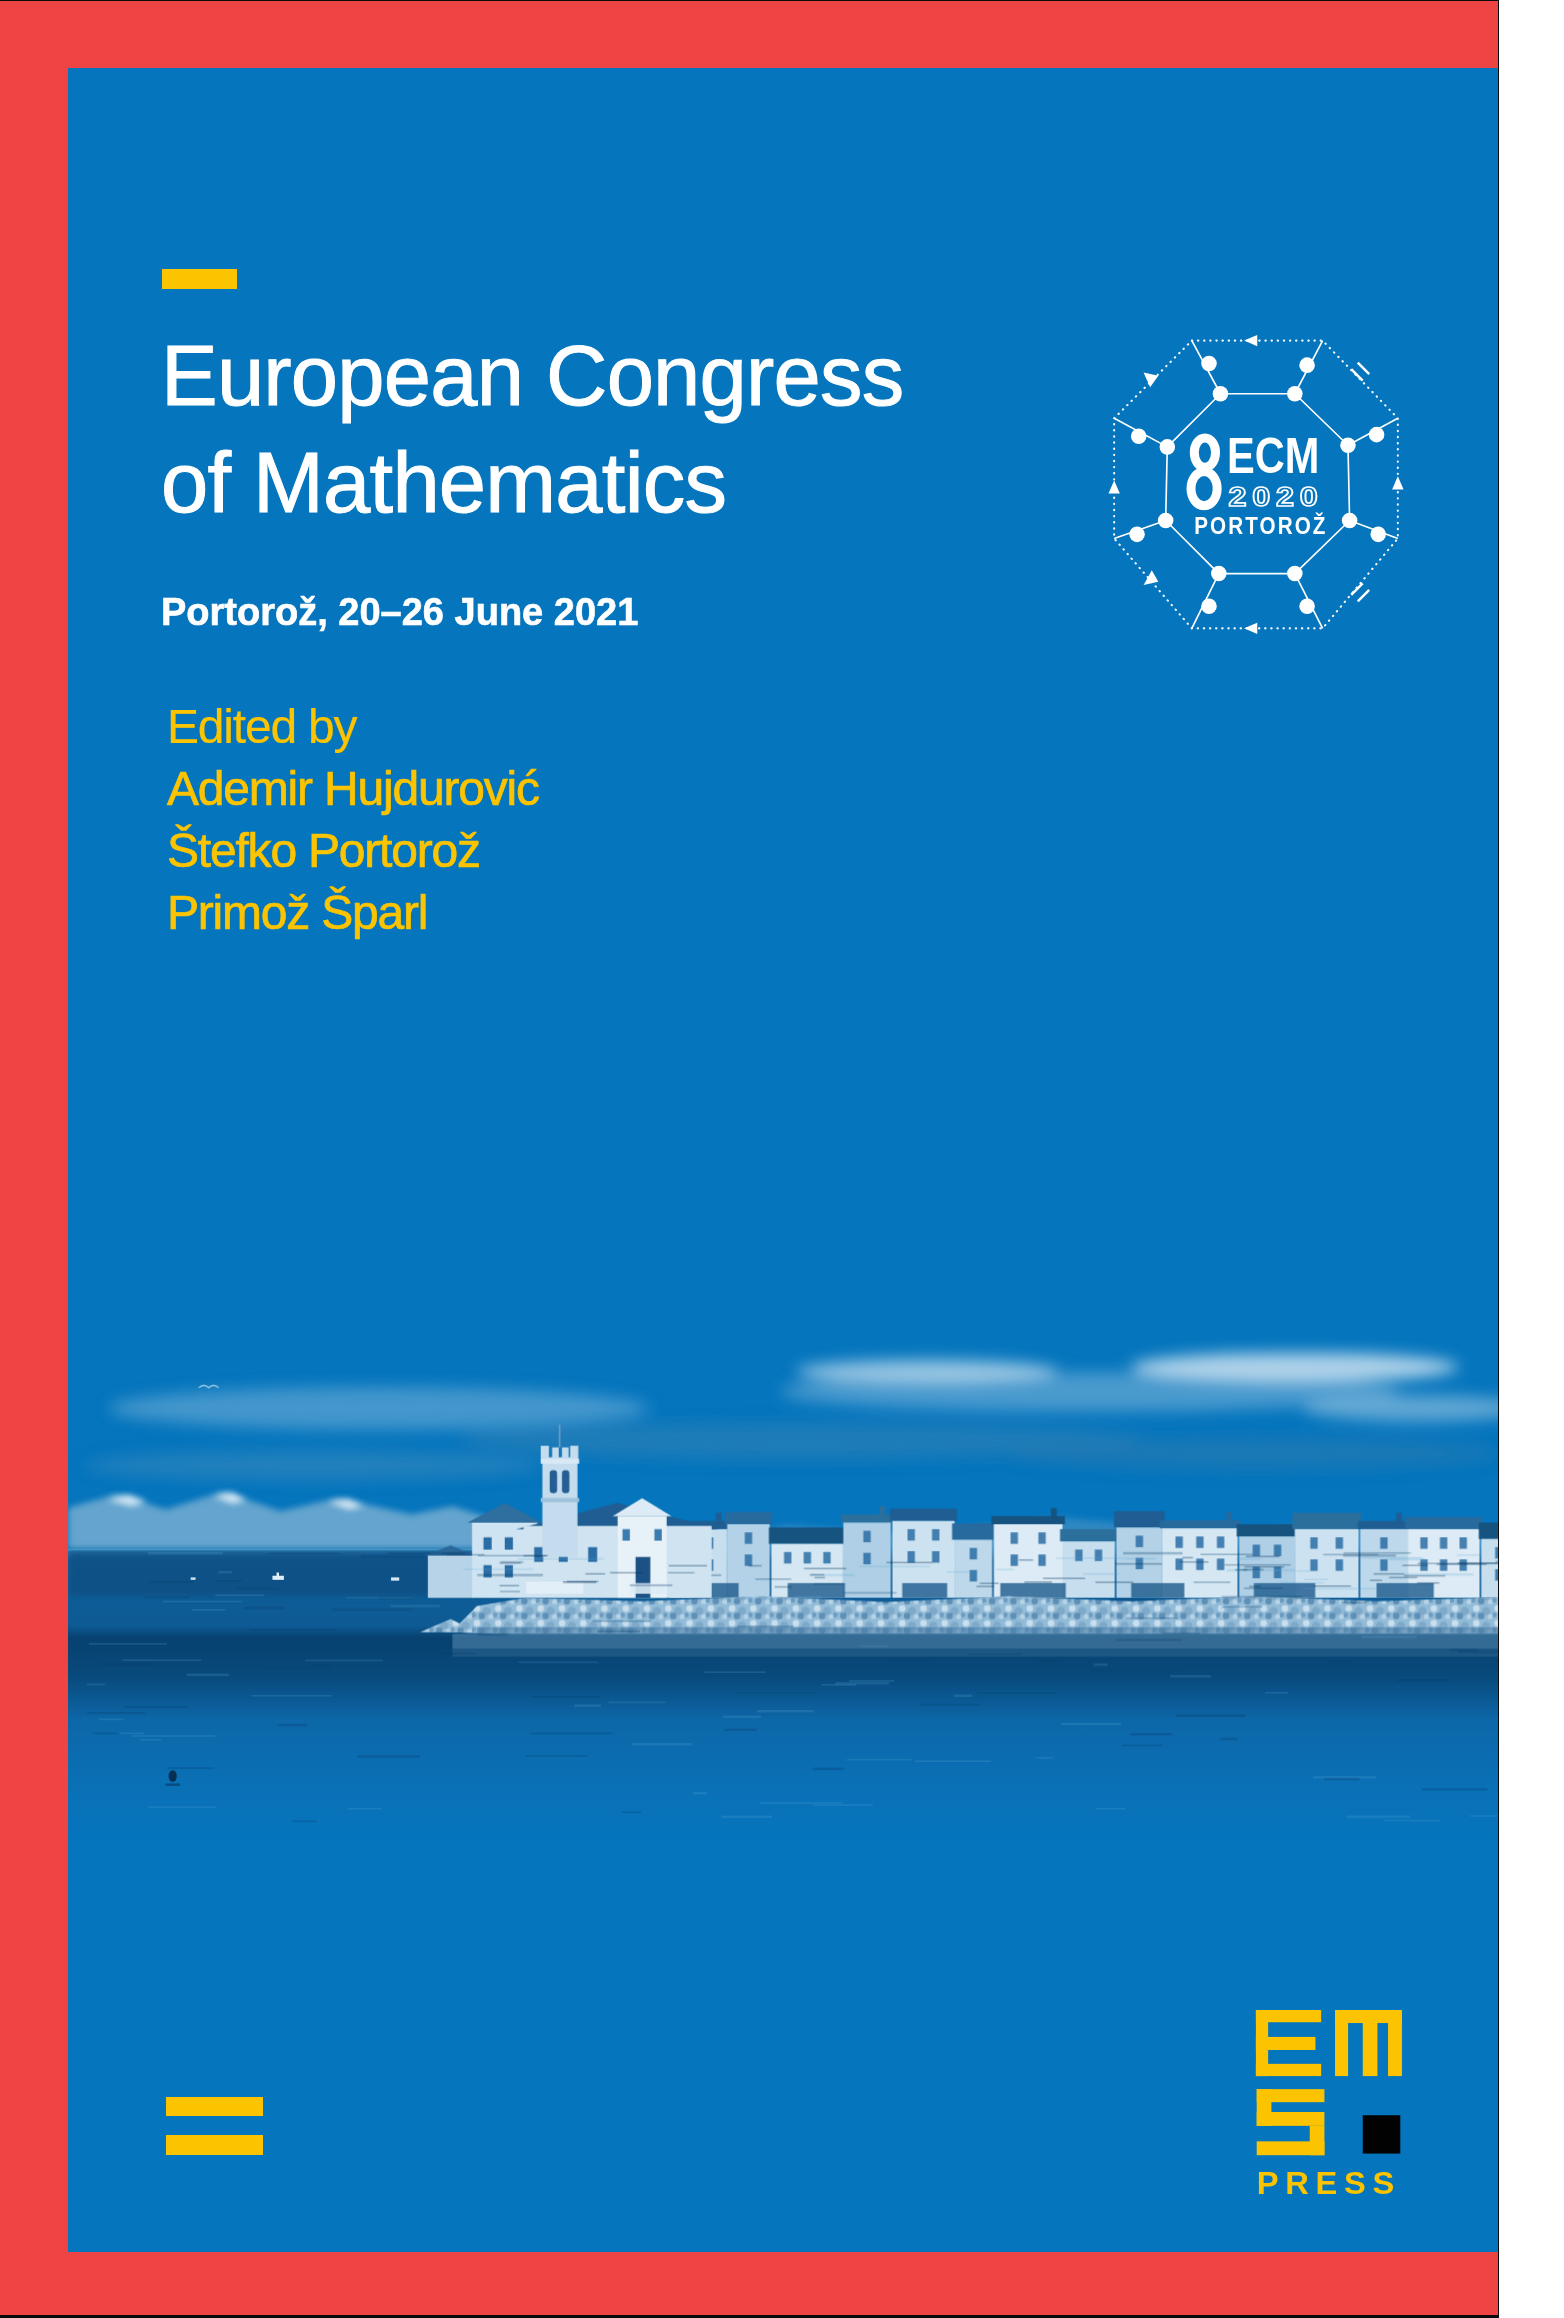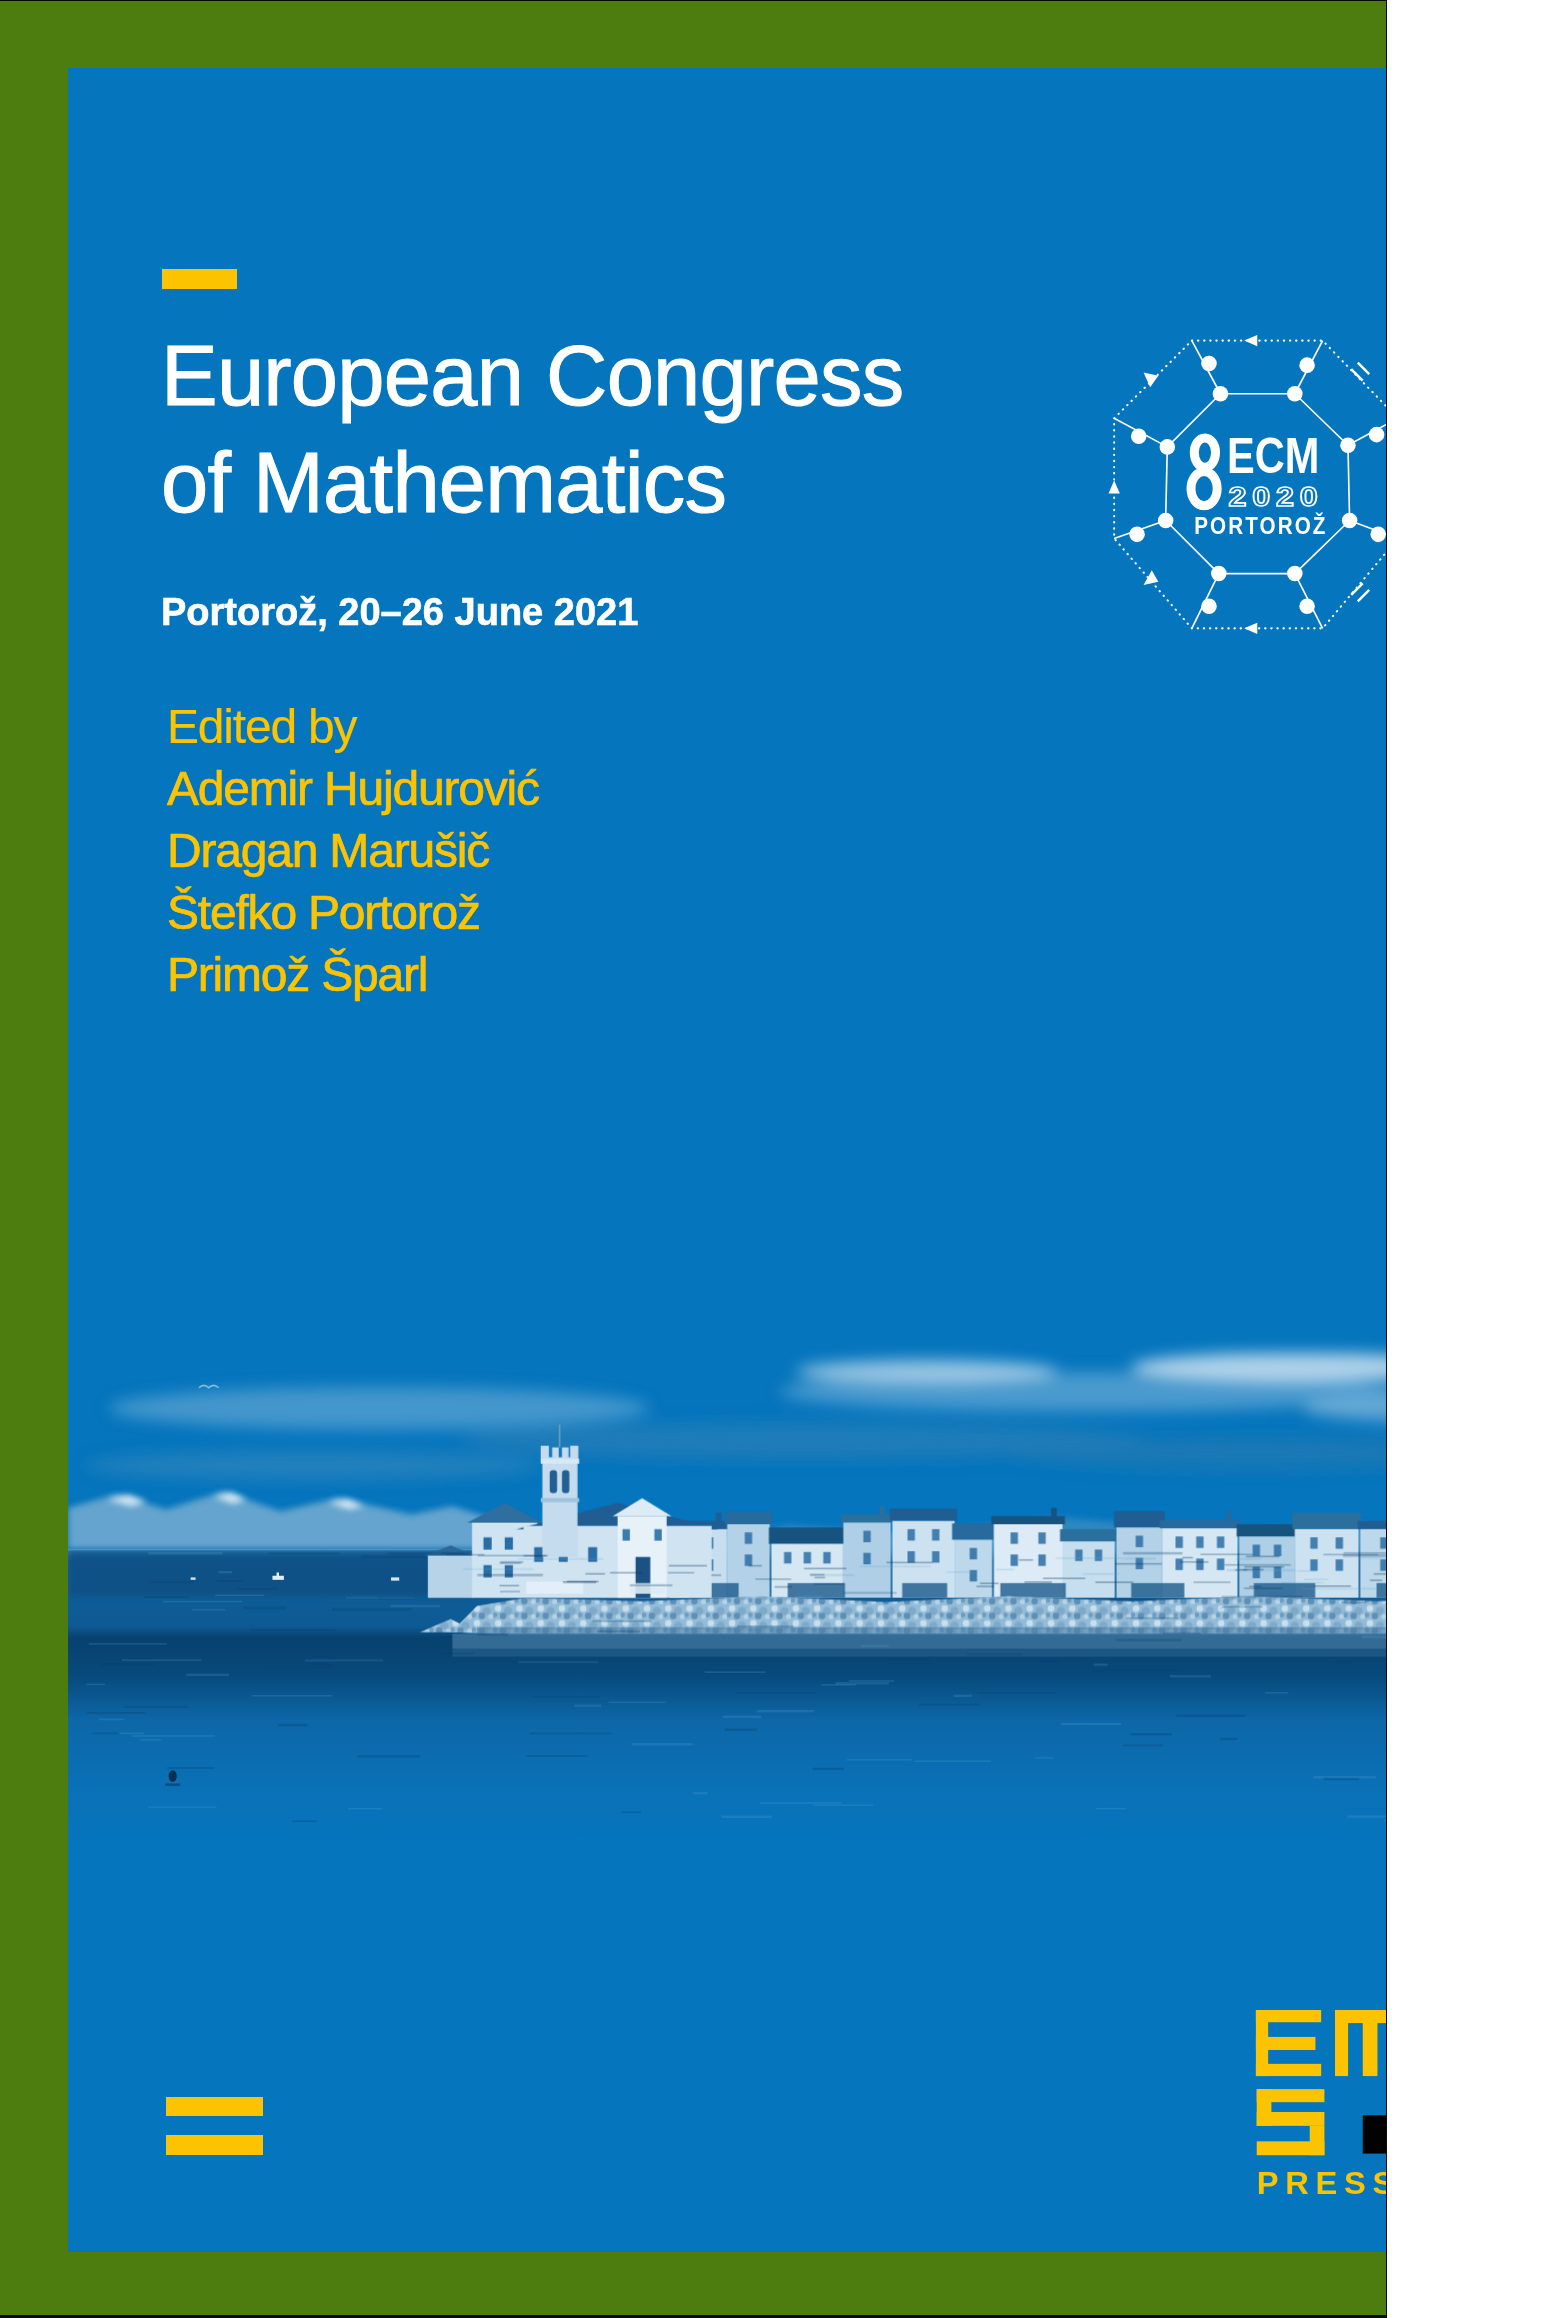--- a/index.html
+++ b/index.html
@@ -1,17 +1,17 @@
 <!DOCTYPE html>
 <html style="--blue: #0575bd; --yellow: #fcc400; --black: #020202;font-size:13px"><head>
 <meta charset="utf-8">
 <style>
   html,body{margin:0;padding:0;background:#ffffff;}
   .page{
-    position:relative; width:1387px; height:2319px; background:#4d7c0f;
+    position:relative; width:1499px; height:2319px; background:#ef4444;
     box-sizing:border-box;
     border-top:1.6px solid #0a0a0a; border-right:1.6px solid #0a0a0a; border-bottom:4.1px solid #0a0a0a;
     font-family:"Liberation Sans", sans-serif; overflow:hidden;
   }
   .cover{
     position:absolute; left:68px; top:67px; width:1432px; height:2184px;
     background:var(--blue,#0575bd); overflow:hidden;
   }
   .photo{ position:absolute; left:0; top:1242px; width:1432px; height:942px; display:block; }
   .accent-dash{
@@ -457,21 +457,20 @@
 
     <div class="accent-dash"></div>
 
     <h1 class="title"><span>European Congress</span><br><span>of Mathematics</span></h1>
 
     <div class="subtitle">Portorož, 20–26 June 2021</div>
 
     <div class="editors">
       <div class="edited-by">Edited by</div>
       <div class="editor">Ademir Hujdurović</div>
-      <div class="editor">Dragan Marušič</div>
       <div class="editor">Štefko Portorož</div>
       <div class="editor">Primož Šparl</div>
     </div>
 
     <svg class="ecm-logo" viewBox="0 0 400 400">
       <g stroke="#ffffff" fill="none">
         <path stroke-width="2.5" stroke-linecap="round" stroke-dasharray="0.5 7" d="M127,35 L287,35 L379,130 L379,277 L287,387 L127,387 L32,277 L32,130 Z"></path>
         <g stroke-width="2">
           <path d="M127,35 L162,100"></path>
             <path d="M287,35 L253,100"></path>

